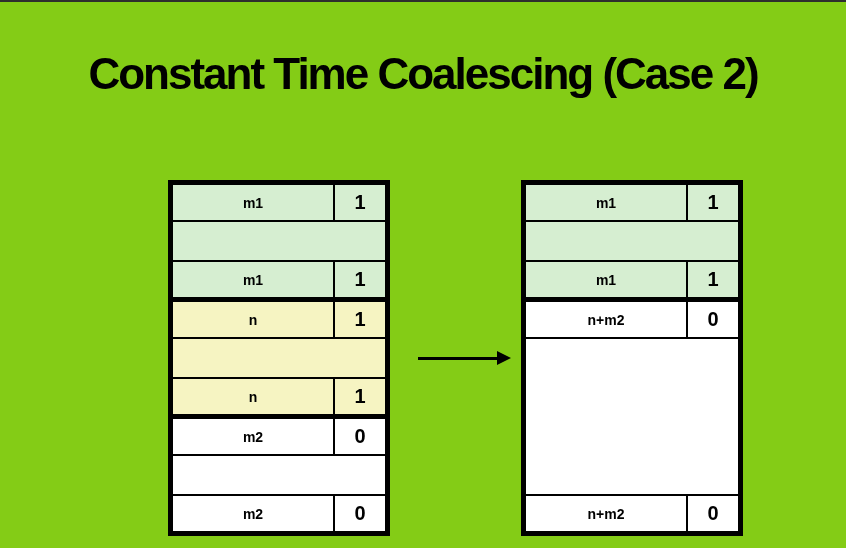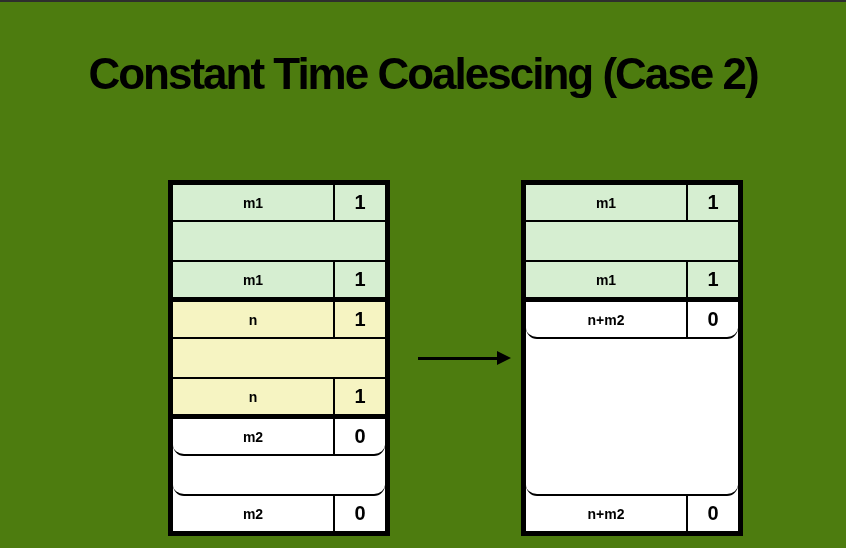--- a/index.html
+++ b/index.html
@@ -4,21 +4,21 @@
 <style>
   html, body { margin: 0; padding: 0; }
   body {
     width: 846px; height: 548px;
     background: #ffffff;
     font-family: "Liberation Sans", sans-serif;
   }
   .slide {
     position: relative;
     width: 846px; height: 548px;
-    background: #4d7c0f;
+    background: #84cc16;
     overflow: hidden;
   }
   .top-rule {
     position: absolute;
     top: 0; left: 0;
     width: 846px; height: 2px;
     background: #2e2e2e;
   }
   .slide-title {
     position: absolute;
@@ -44,21 +44,21 @@
     display: flex;
     border-bottom: 2px solid #000000;
   }
   .mrow.section-end { border-bottom-width: 5px; }
   .mrow:last-child  { border-bottom: none; }
   .h-label { height: 35px; }
   .h-pad   { height: 38px; }
   .h-tall  { height: 155px; }
   .fill-green  { background: #d6eed1; }
   .fill-yellow { background: #f6f4c2; }
-  .fill-white  { background: #ffffff; border-radius: 11px; }
+  .fill-white  { background: #ffffff; }
   .cell-label {
     width: 160px;
     display: flex;
     align-items: center;
     justify-content: center;
     font-size: 14px;
     font-weight: bold;
     color: #000000;
   }
   .cell-value {

